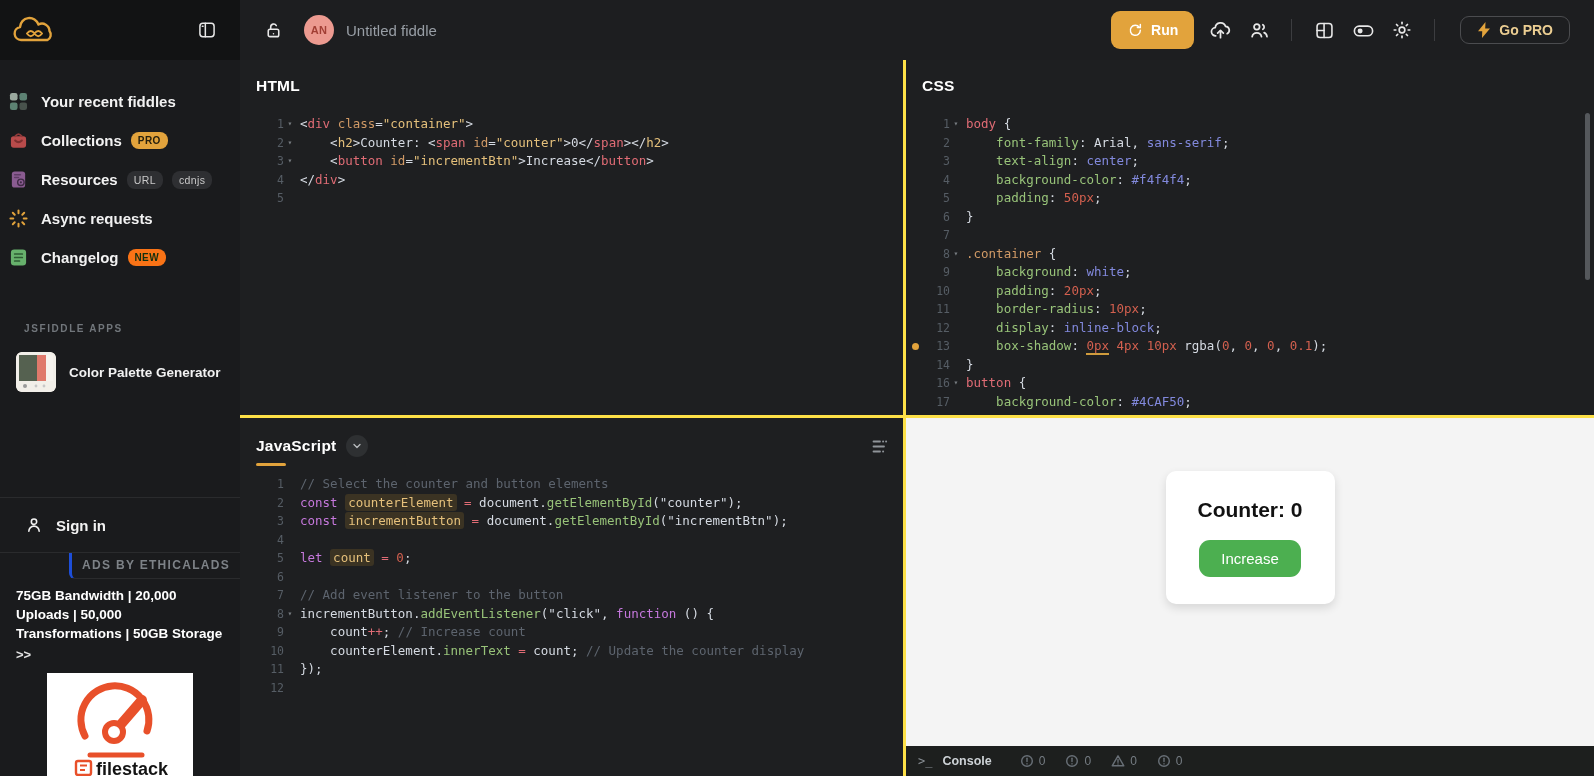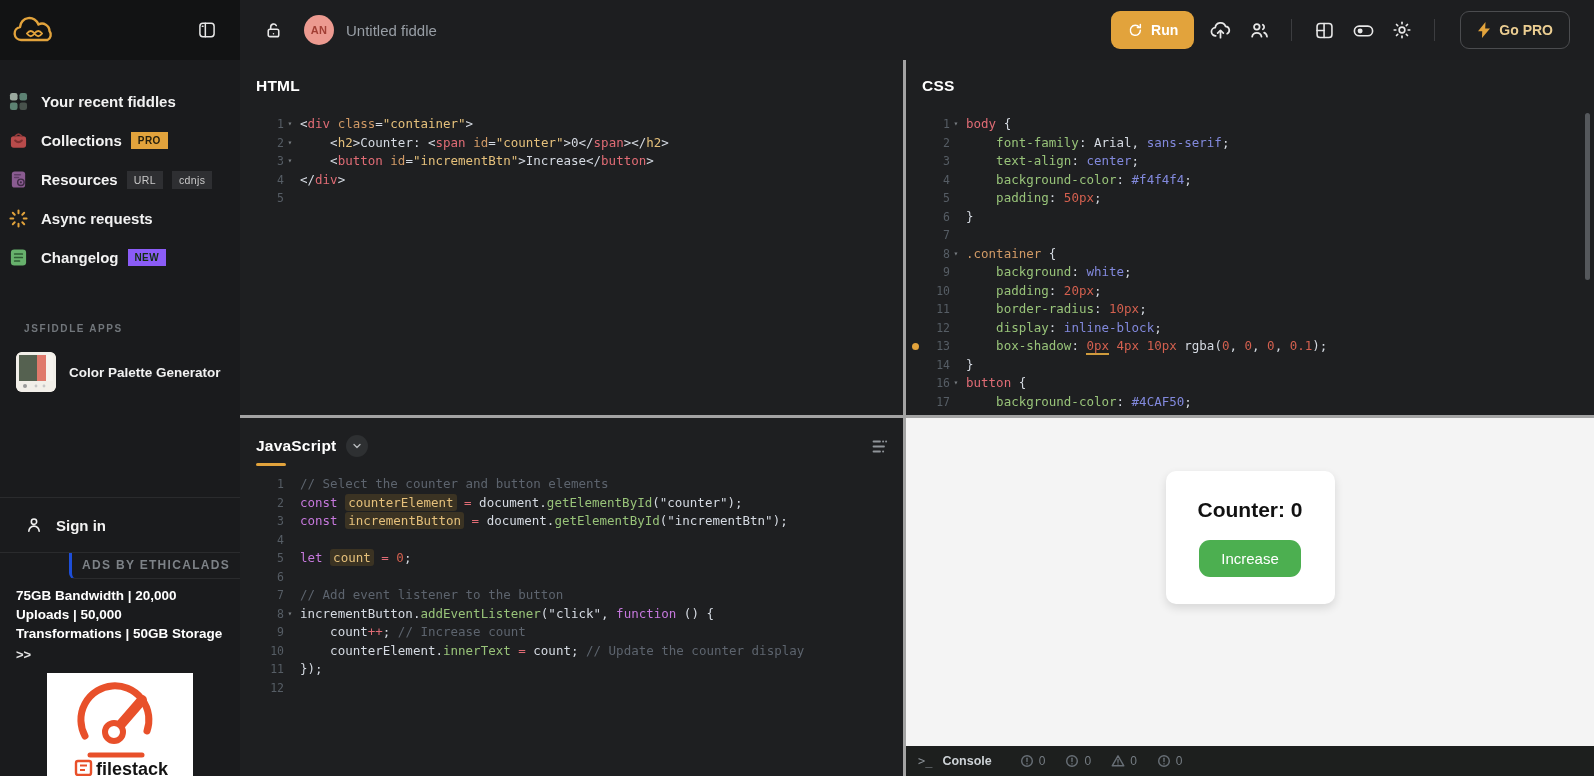--- a/index.html
+++ b/index.html
@@ -18,55 +18,55 @@
   .avatar { width:30px; height:30px; border-radius:50%; background:#ec9a90; color:#a13e34;
             display:flex; align-items:center; justify-content:center; font-size:11px; font-weight:bold;
             letter-spacing:.3px; margin-left:18px; flex:none; }
   .fiddle-title { color:#989ea5; font-size:15px; margin-left:12px; }
   .topbar-actions { margin-left:auto; display:flex; align-items:center; gap:13px; }
   .run-btn { display:flex; align-items:center; gap:8px; background:#e2a33c; border:none; border-radius:9px;
              height:38px; padding:0 16px; color:#fff; font-weight:bold; font-size:14px; cursor:pointer;
              font-family:"Liberation Sans",sans-serif; }
   .vdiv { width:1px; height:22px; background:#3c3d40; margin:0 6px; }
   .gopro-btn { display:flex; align-items:center; gap:8px; background:transparent; border:1px solid #4b4c4f;
-               border-radius:9px; height:38px; padding:0 16px; color:#ecce92; font-weight:bold; font-size:14px;
+               border-radius:9px; height:28px; padding:0 16px; color:#ecce92; font-weight:bold; font-size:14px;
                cursor:pointer; margin-left:6px; font-family:"Liberation Sans",sans-serif; }
 
   
   .body { flex:1; display:flex; min-height:0; }
 
   
   .sidebar { width:240px; flex:none; background:#1a1b1d; display:flex; flex-direction:column; min-height:0; }
   .nav { margin-top:22px; }
   .nav-item { height:39px; display:flex; align-items:center; padding-left:9px; cursor:pointer; }
   .nav-icon { width:19px; height:19px; flex:none; display:inline-flex; }
   .nav-icon svg { display:block; }
   .nav-label { color:#f2f2f2; font-size:15px; font-weight:600; margin-left:13px; }
-  .badge { font-size:10px; font-weight:bold; border-radius:0; padding:3px 7px; margin-left:9px; letter-spacing:.4px; }
+  .badge { font-size:10px; font-weight:bold; border-radius:8px; padding:3px 7px; margin-left:9px; letter-spacing:.4px; }
   .badge-pro  { background:#e2a33c; color:#27200d; }
   .badge-dark { background:#2e2f32; color:#c9c9c9; font-weight:normal; font-size:10.5px; }
-  .badge-new  { background:#8b5cf6; color:#12300f; }
+  .badge-new  { background:#f97316; color:#12300f; }
   .apps-header { margin:46px 0 0 24px; color:#71767b; font-size:10px; font-weight:bold; letter-spacing:1.6px; }
   .app-row { display:flex; align-items:center; margin:18px 0 0 16px; cursor:pointer; }
   .app-thumb { width:40px; height:40px; flex:none; border-radius:6px; overflow:hidden; background:#f2efe9; }
   .app-label { color:#f2f2f2; font-size:13.5px; font-weight:600; margin-left:13px; }
   .sidebar-spacer { flex:1; }
   .signin-row { border-top:1px solid #2a2b2d; display:flex; align-items:center; padding:17px 24px; cursor:pointer; color:#f2f2f2; }
   .signin-label { font-size:15px; font-weight:600; margin-left:12px; }
   .ad-section { border-top:1px solid #2a2b2d; }
   .ad-provider-row { display:flex; justify-content:flex-end; }
   .ad-provider { color:#7d8287; font-size:12px; font-weight:bold; letter-spacing:1.3px; padding:5px 10px 6px;
                  border-left:3px solid #1d4ed8; border-bottom:1px solid #2a2b2d; border-bottom-left-radius:6px; }
   .ad-text { margin:8px 16px 0; color:#fff; font-size:13.5px; font-weight:bold; line-height:1.4; }
   .ad-more { margin:3px 16px 0; color:#e4e4e4; font-size:13px; font-weight:bold; }
   .ad-image { display:block; margin:11px auto 0; width:146px; height:103px; background:#fff; }
 
   
   .editors { flex:1; display:grid; grid-template-columns:663px 688px; grid-template-rows:355px 358px;
-             gap:3px; background:#a3a3a3; min-height:0; }
+             gap:3px; background:#fde047; min-height:0; }
   .panel { background:#1e1f21; overflow:hidden; position:relative; display:flex; flex-direction:column; }
   .panel-header { height:46px; flex:none; display:flex; align-items:center; padding:6px 14px 0 16px; position:relative; }
   .panel-title { color:#fff; font-size:15.5px; font-weight:bold; letter-spacing:.2px; }
   .js-underline { position:absolute; left:16px; bottom:2px; width:30px; height:3.5px; background:#e2a33c; border-radius:2px; }
   .chev-circle { width:22px; height:22px; border-radius:50%; background:#2e3032; display:inline-flex; align-items:center;
                  justify-content:center; margin-left:10px; cursor:pointer; color:#b9bcbf; }
   .tidy-btn { margin-left:auto; cursor:pointer; color:#8f9499; display:inline-flex; }
 
   
   .code { padding-top:9px; font-family:"DejaVu Sans Mono", monospace; font-size:12.5px; }

